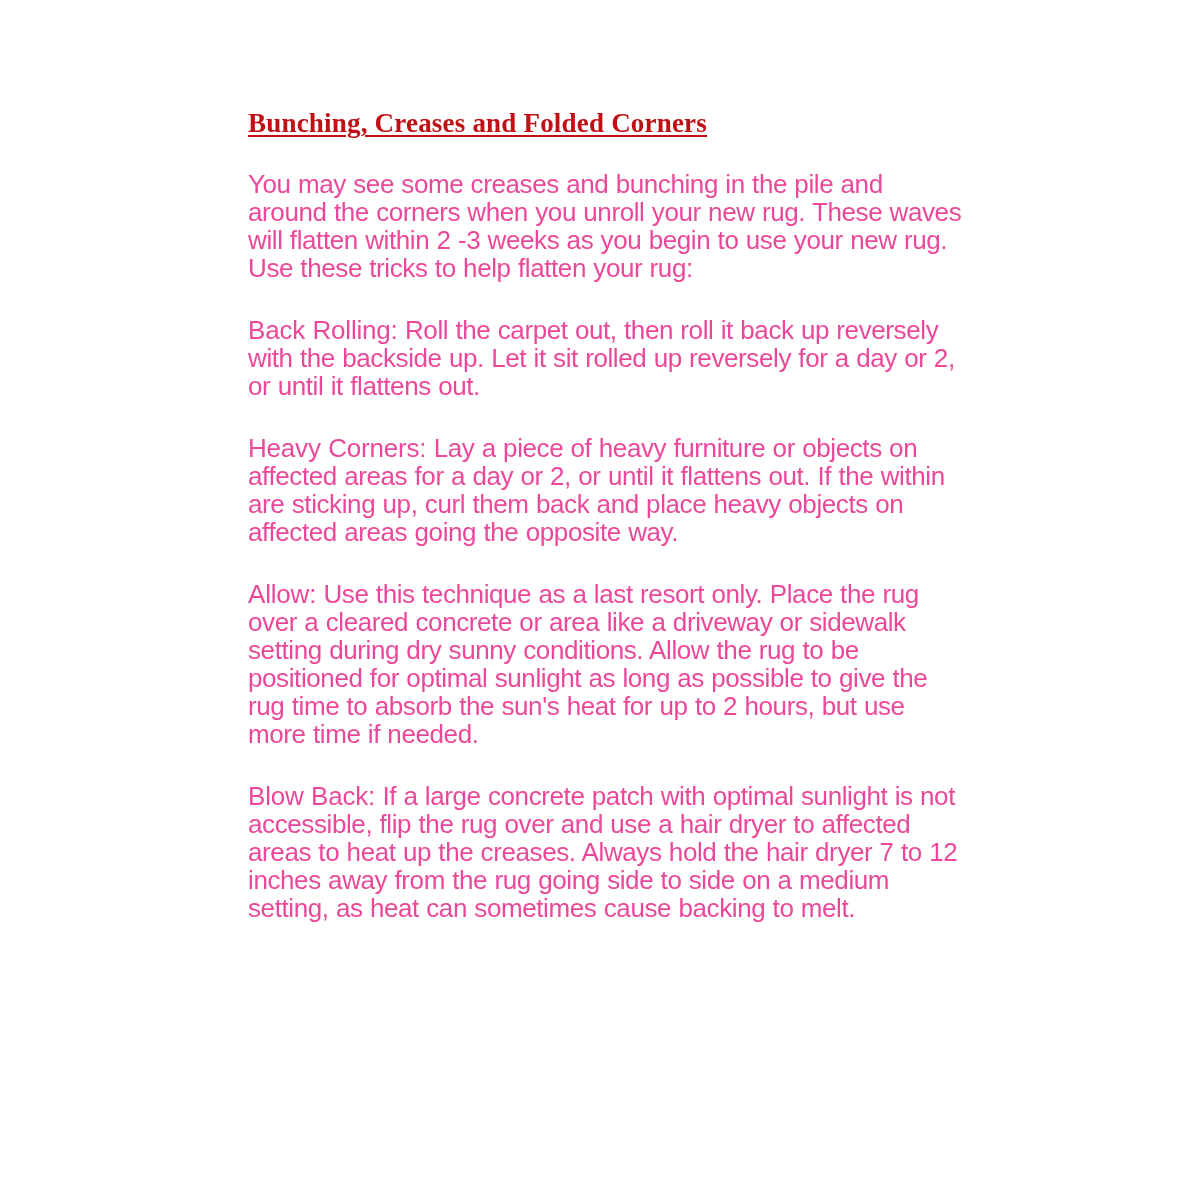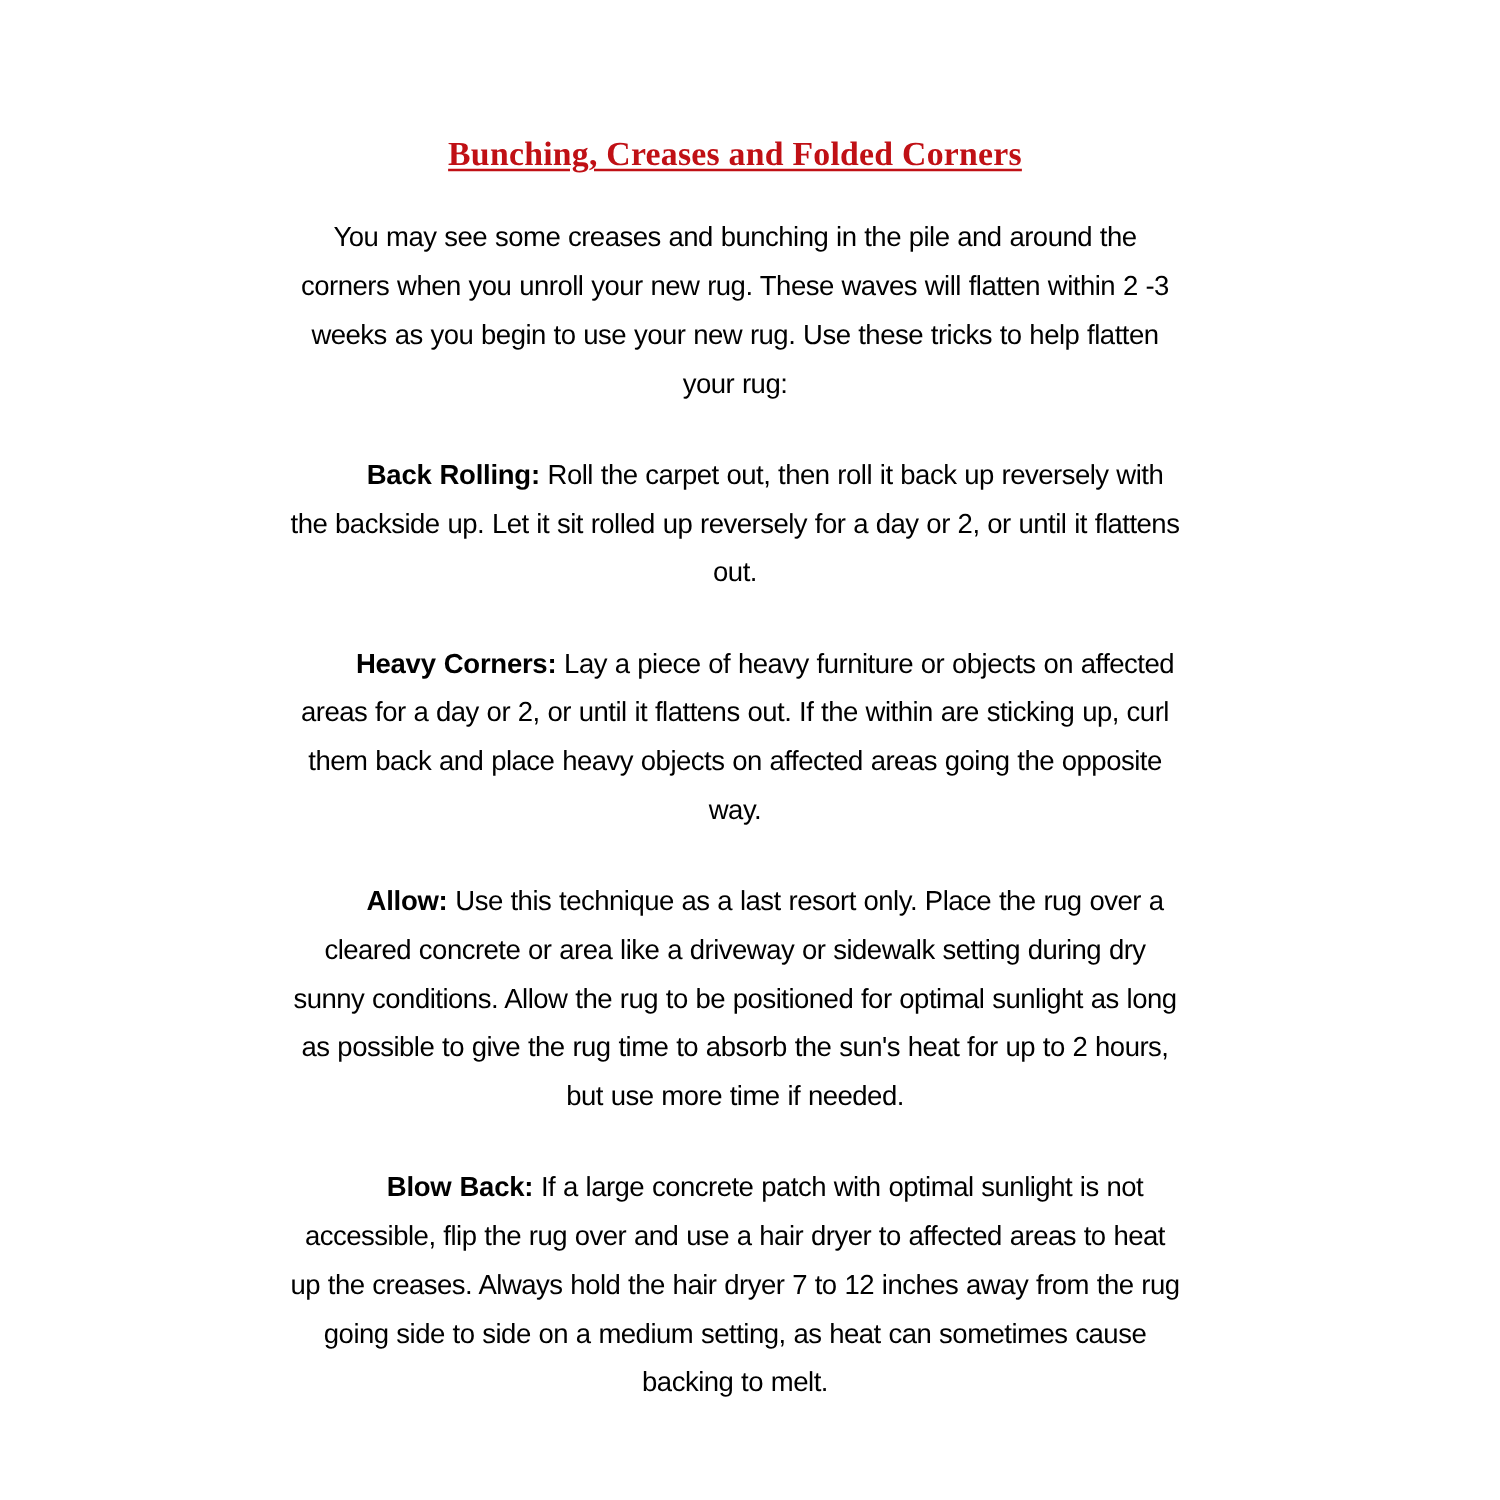--- a/index.html
+++ b/index.html
@@ -6,56 +6,54 @@
 
   html, body {
     width: 1200px;
     height: 1200px;
     background: #ffffff;
     overflow: hidden;
   }
 
   .page {
     position: absolute;
-    left: 231px;
+    left: 248px;
     top: 107px;
     width: 714px;
     color: #161616;
     font-family: "Liberation Sans", "DejaVu Sans", sans-serif;
     
     filter: blur(0.25px);
-    text-align: center;
   }
 
   .doc-heading {
     font-family: "Liberation Serif", "DejaVu Serif", serif;
     font-weight: bold;
     font-size: 27px;
     line-height: 32px;
     color: #c01015;
     text-decoration: underline;
     text-decoration-thickness: 2px;
     text-underline-offset: 3px;
     margin-bottom: 31px;
     letter-spacing: 0.2px;
   }
 
   .doc-para {
-    font-size: 22px;
-    line-height: 39px;
+    font-size: 26px;
+    line-height: 28px;
     letter-spacing: -0.4px;
     word-spacing: 0.5px;
     margin-bottom: 34px;
-    color: #000000;
+    color: #ec4899;
   }
 
   .doc-para .lead {
-    font-weight: bold;
+    font-weight: normal;
     letter-spacing: -0.2px;
-    margin-left: 48px;
   }
 </style>
 </head>
 <body>
 
 <div class="page">
 
   <h1 class="doc-heading">Bunching, Creases and Folded Corners</h1>
 
   <p class="doc-para">You may see some creases and bunching in the pile and around the corners when you unroll your new rug. These waves will flatten within 2 -3 weeks as you begin to use your new rug. Use these tricks to help flatten your rug:</p>

